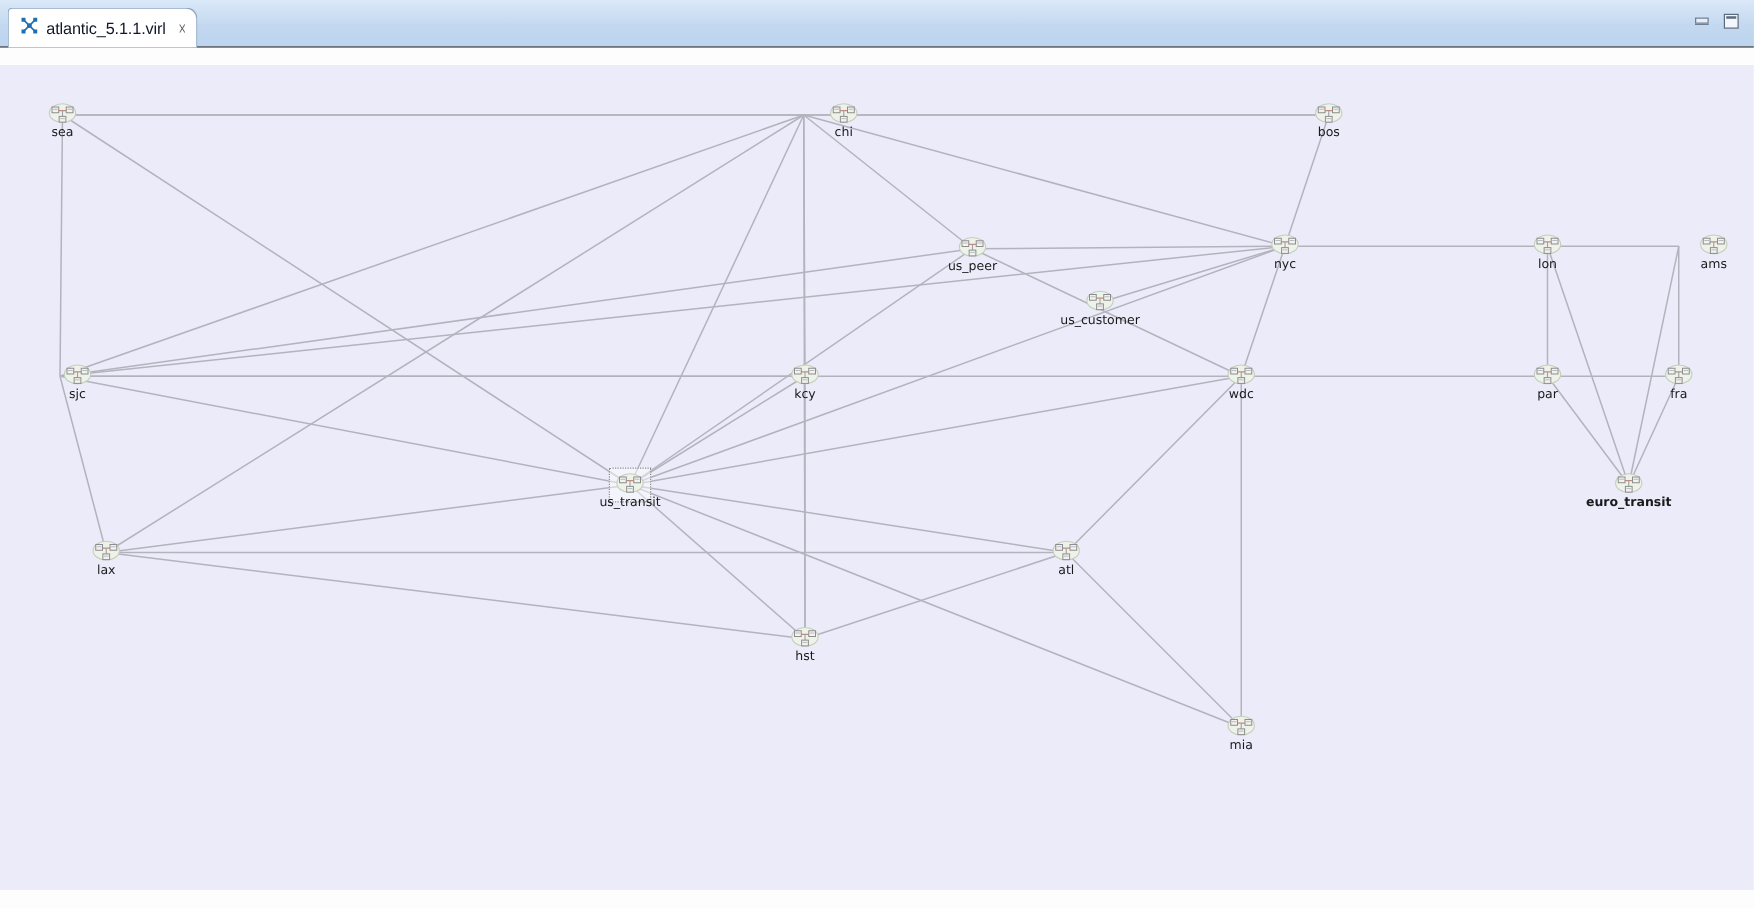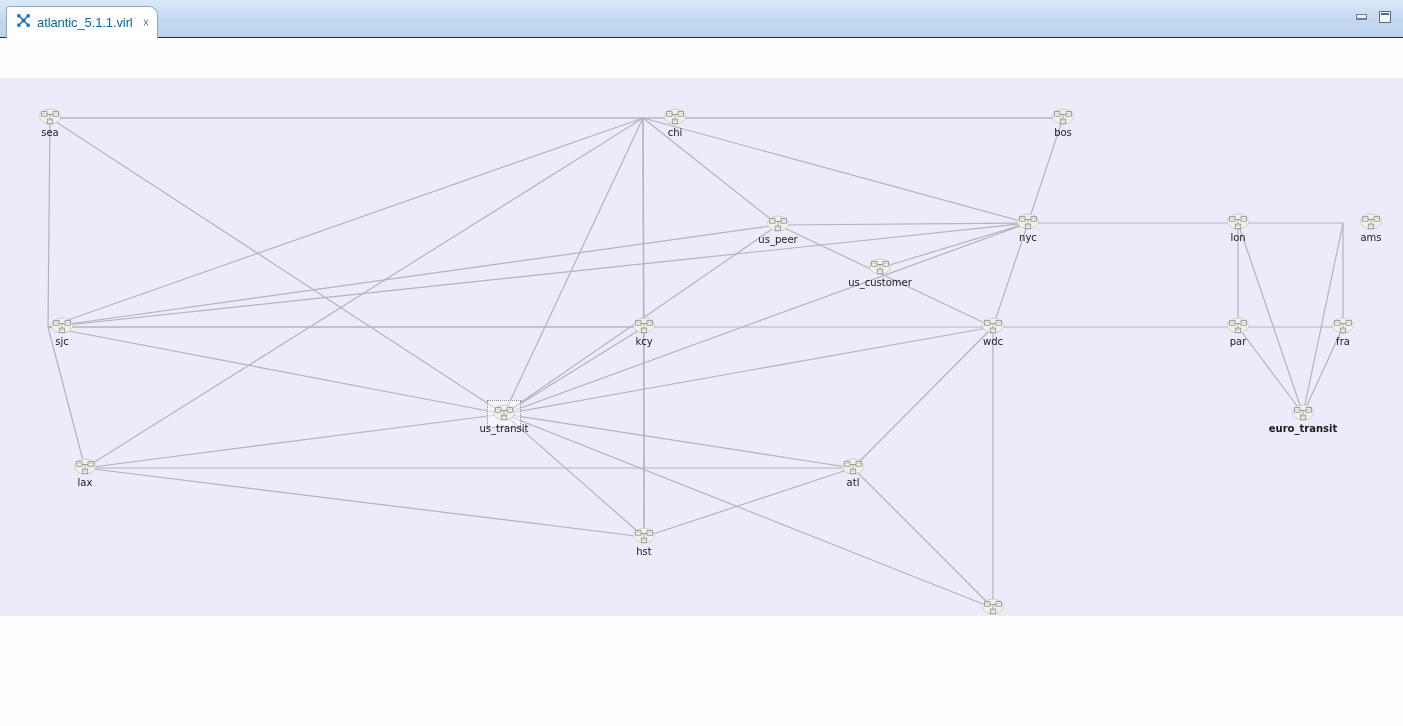--- a/index.html
+++ b/index.html
@@ -49,21 +49,21 @@
     border-top-left-radius: 4px;
     border-top-right-radius: 9px;
     display: flex;
     align-items: center;
     gap: 6px;
     box-sizing: border-box;
     z-index: 3;
   }
   .tab-title {
     font-size: 13px;
-    color: #0369a1;
+    color: #0f172a;
     white-space: nowrap;
     letter-spacing: -0.1px;
   }
   .tab-close {
     font-size: 12px;
     color: #5b5b5b;
     margin-left: 4px;
     line-height: 1;
     cursor: pointer;
   }
@@ -132,23 +132,23 @@
   .crumb-arrow {
     font-size: 9px;
     color: #111111;
     line-height: 1;
   }
 
   
   .canvas {
     position: absolute;
     left: 0;
-    top: 78px;
-    width: 1403px;
-    height: 538px;
+    top: 52px;
+    width: 1403px;
+    height: 660px;
     background: #ecebfa;
     overflow: hidden;
   }
   .canvas svg {
     position: absolute;
     left: 0; top: 0;
     width: 1403px;
     height: 660px;
   }
 

